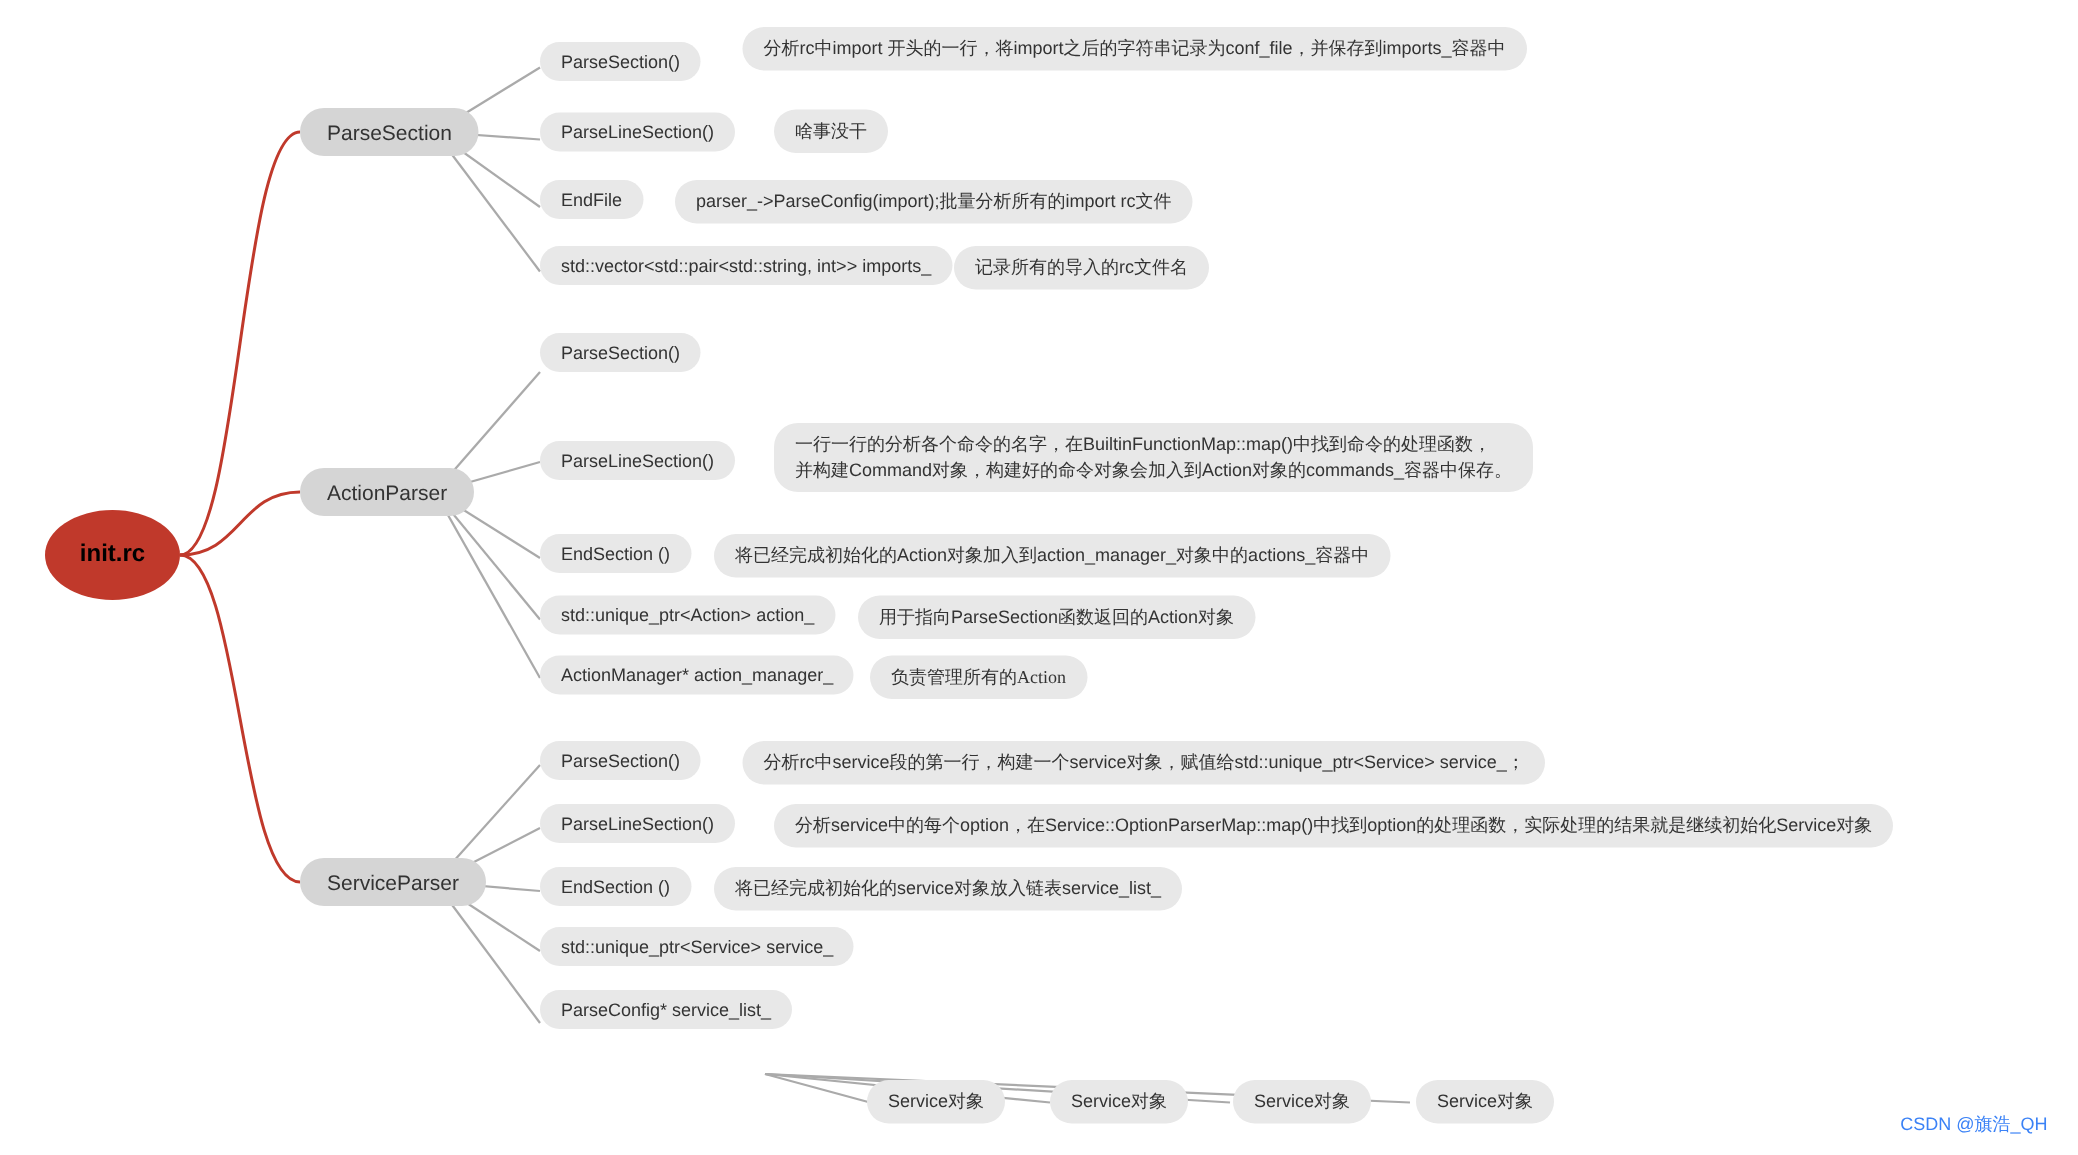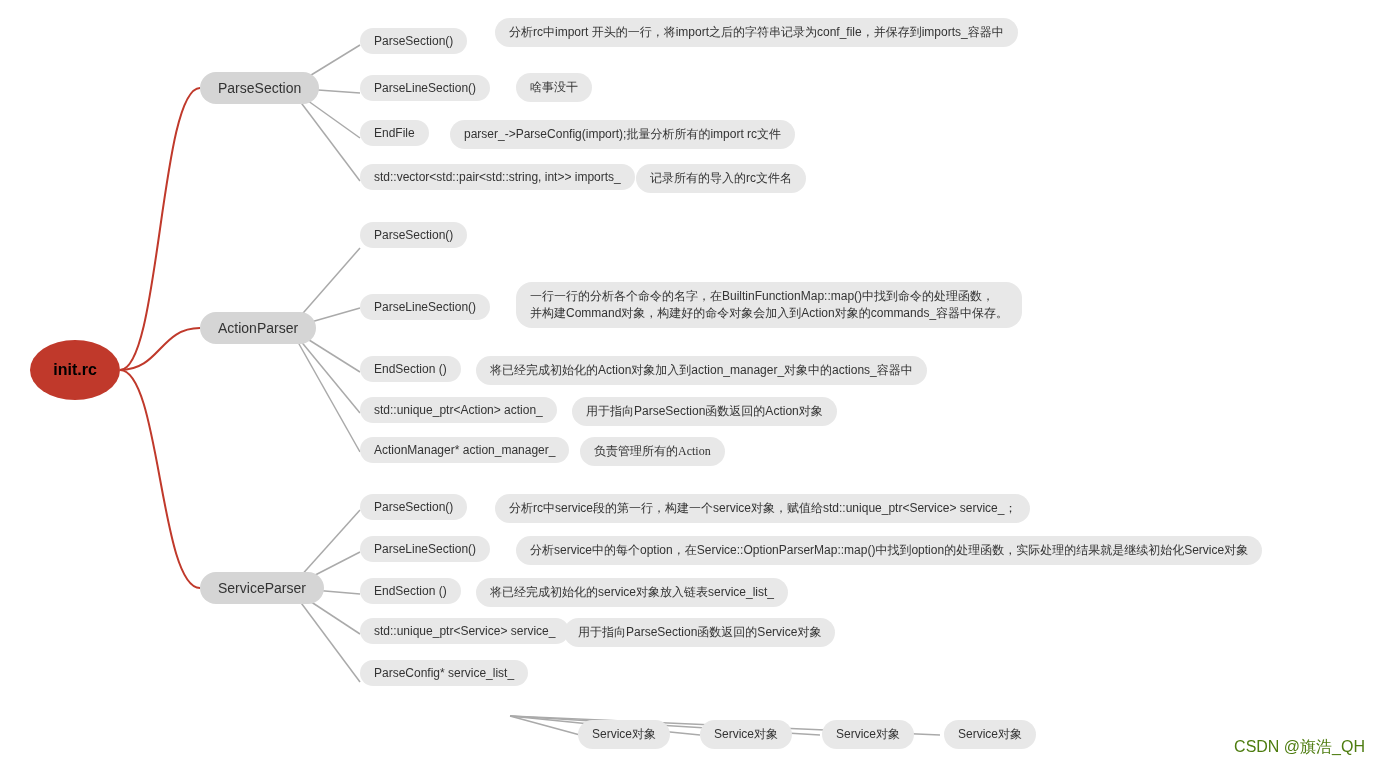--- a/index.html
+++ b/index.html
@@ -76,22 +76,22 @@
       width: 1385px;
       height: 770px;
       z-index: 1;
       pointer-events: none;
     }
 
     .watermark {
       position: absolute;
       bottom: 12px;
       right: 20px;
-      font-size: 16px;
-      color: #4d7c0f;
+      font-size: 12px;
+      color: #3b82f6;
     }
   </style>
 </head>
 <body>
 
 <div class="diagram-container">
   <svg class="lines-svg">
 
     <path d="M120,370 C160,370 160,88 200,88" stroke="#c0392b" stroke-width="2" fill="none"></path>
 
@@ -215,23 +215,20 @@
   <div class="leaf-box" style="left:360px; top:578px;">
     <span>EndSection  ()</span>
   </div>
   <div class="leaf-box" style="left:476px; top:578px;">
     <span>将已经完成初始化的service对象放入链表service_list_</span>
   </div>
 
   <div class="leaf-box" style="left:360px; top:618px;">
     <span>std::unique_ptr&lt;Service&gt; service_</span>
   </div>
-  <div class="leaf-box" style="left:564px; top:618px;">
-    <span>用于指向ParseSection函数返回的Service对象</span>
-  </div>
 
   <div class="leaf-box" style="left:360px; top:660px;">
     <span>ParseConfig* service_list_</span>
   </div>
 
   <div class="leaf-box" style="left:578px; top:720px;">
     <span>Service对象</span>
   </div>
   <div class="leaf-box" style="left:700px; top:720px;">
     <span>Service对象</span>

